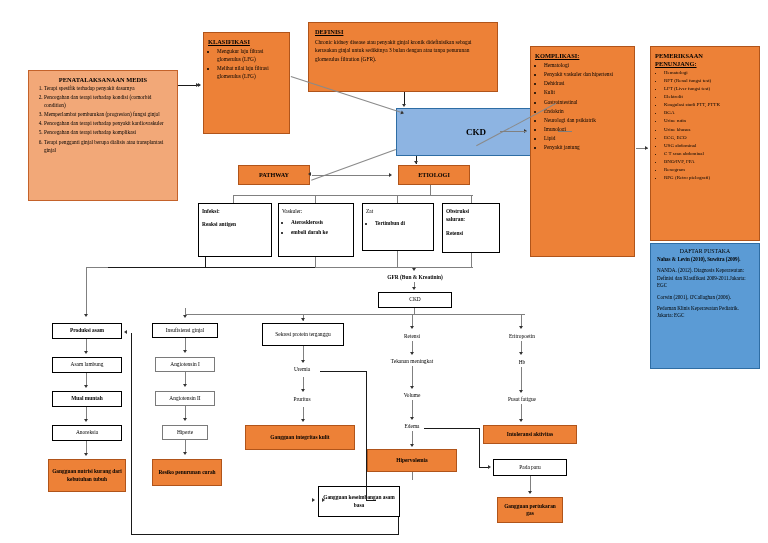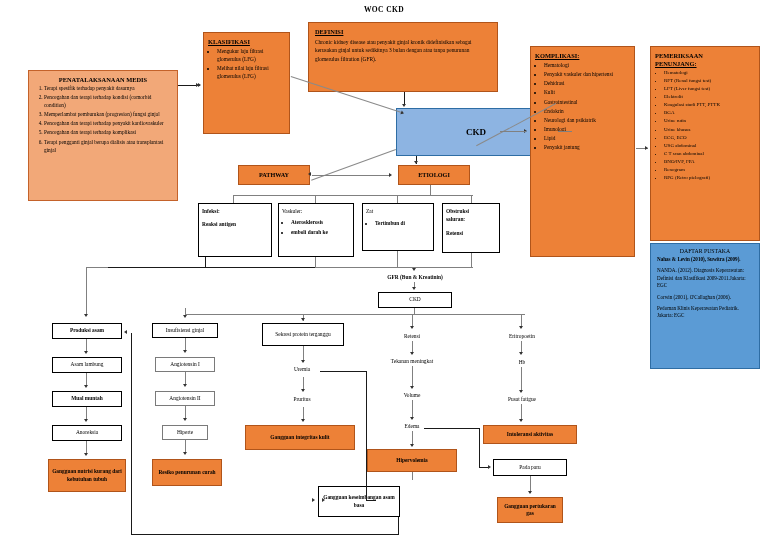--- a/index.html
+++ b/index.html
@@ -121,21 +121,20 @@
     padding: 0 4px;
   }
   .refbox-txt p { margin: 0 0 4px 0; }
   .b { font-weight: bold; }
 </style>
 </head>
 <body>
 
 <div id="canvas">
 
-  <div class="abs title" style="left:0; top:5px;">WOC CKD</div>
 
   <div class="abs orange-pale" style="left:28px; top:70px; width:150px; height:131px; padding:5px 4px;">
     <div class="hdr-c">PENATALAKSANAAN MEDIS</div>
     <ol class="nlist">
       <li>Terapi spesifik terhadap penyakit dasarnya</li>
       <li>Pencegahan dan terapi terhadap kondisi (comorbid condition)</li>
       <li>Memperlambat pemburukan (progresion) fungsi ginjal</li>
       <li>Pencegahan dan terapi terhadap penyakit kardiovaskuler</li>
       <li>Pencegahan dan terapi terhadap komplikasi</li>
       <li>Terapi pengganti ginjal berupa dialisis atau transplantasi ginjal</li>

